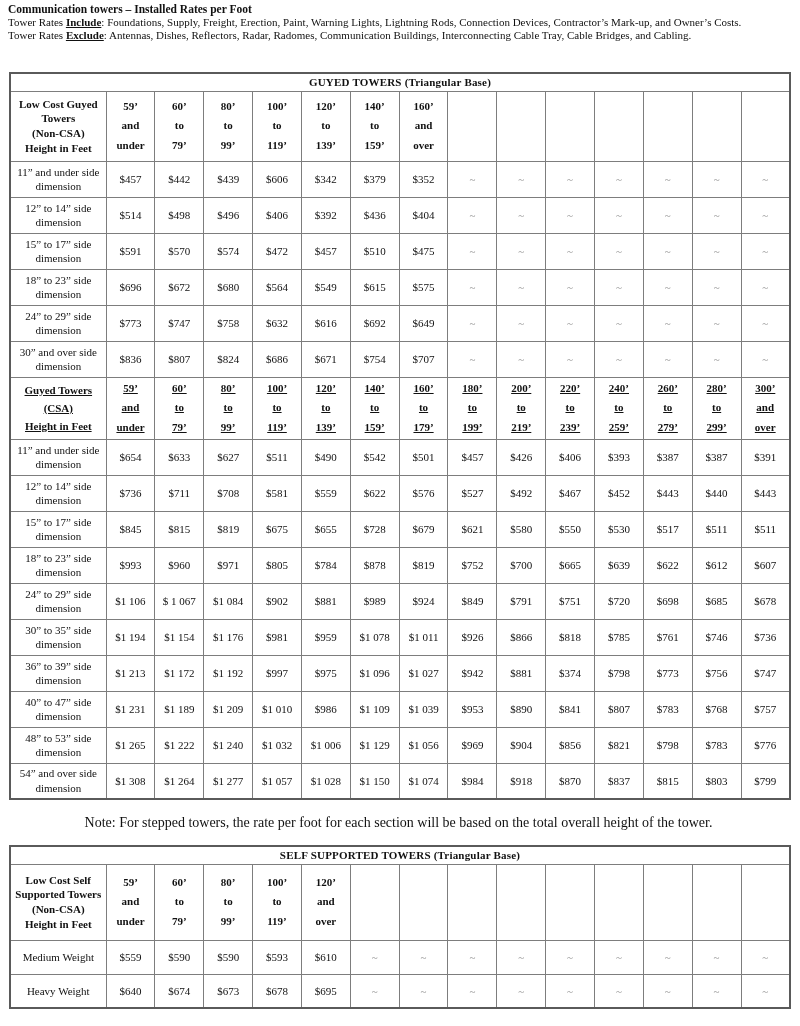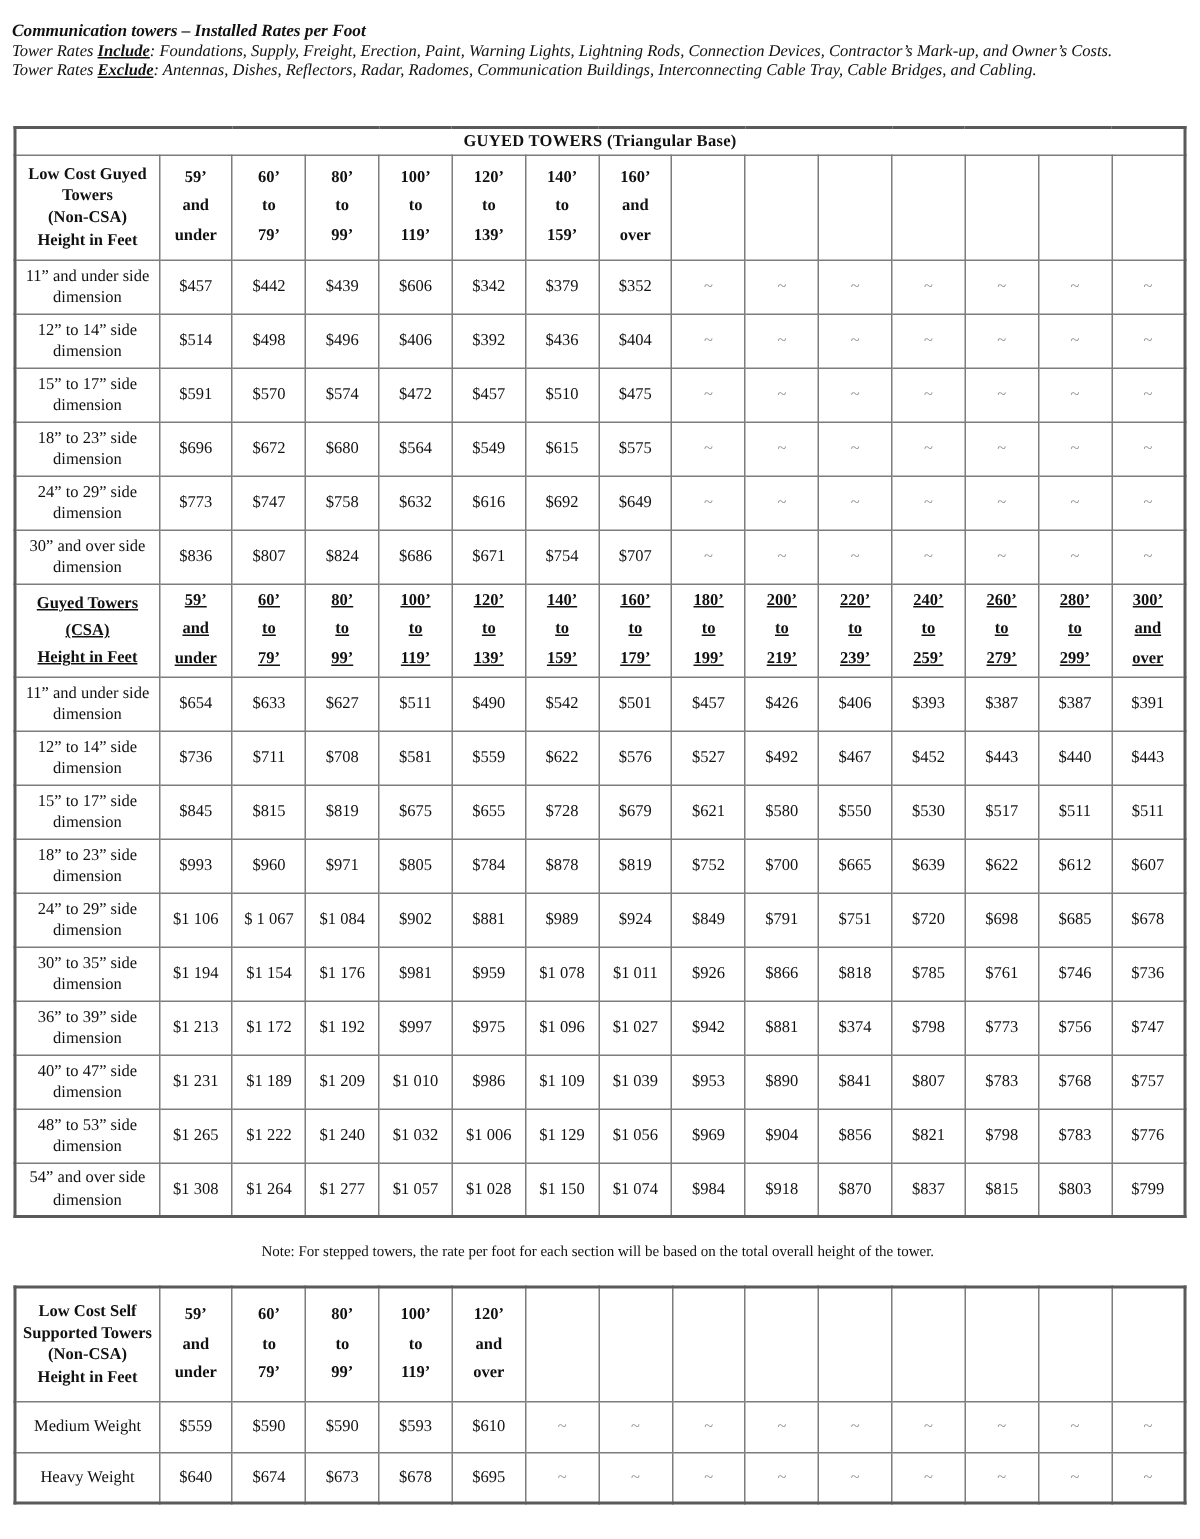--- a/index.html
+++ b/index.html
@@ -4,21 +4,21 @@
 <style>
   * { box-sizing: border-box; }
   html, body {
     margin: 0; padding: 0;
     width: 800px; height: 1026px;
     background: #ffffff; color: #111111;
     font-family: "Liberation Serif", "DejaVu Serif", serif;
     font-size: 11px;
     overflow: hidden;
   }
-  .doc-header { padding: 15px 8px 0 8px; font-style: italic; }
+  .doc-header { padding: 3px 8px 0 8px; }
   .doc-title { font-weight: bold; font-size: 11.5px; line-height: 13px; }
   .doc-line  { font-size: 11px; line-height: 13px; }
   .bu { font-weight: bold; text-decoration: underline; }
   .gap-before-table { height: 14px; }
 
   table.rates {
     border-collapse: collapse;
     table-layout: fixed;
     width: 780px;
     margin: 16px auto;
@@ -51,21 +51,21 @@
   .h2 .corner { line-height: 1.65; }
   .h3 td { height: 76px; }
   .t1 tr.drow td { height: 36px; }
   .t2 tr.drow td { height: 34px; }
   .rlabel { font-size: 10.5px; line-height: 1.3; padding: 0 3px; }
   .val    { font-size: 11px; }
   .tilde  { color: #909090; font-size: 10px; }
   .note {
     text-align: center;
     margin: 8px 3px 7px 0;
-    font-size: 10px;
+    font-size: 14px;
     line-height: 13px;
   }
 </style>
 </head>
 <body>
 
 <div class="doc-header">
   <div class="doc-title">Communication towers – Installed Rates per Foot</div>
   <div class="doc-line"><span>Tower Rates </span><span class="bu">Include</span><span>: Foundations, Supply, Freight, Erection, Paint, Warning Lights, Lightning Rods, Connection Devices, Contractor’s Mark-up, and Owner’s Costs.</span></div>
   <div class="doc-line"><span>Tower Rates </span><span class="bu">Exclude</span><span>: Antennas, Dishes, Reflectors, Radar, Radomes, Communication Buildings, Interconnecting Cable Tray, Cable Bridges, and Cabling.</span></div>
@@ -465,20 +465,23 @@
       <col style="width: 48.8571px;">
       <col style="width: 48.8571px;">
       <col style="width: 48.8571px;">
       <col style="width: 48.8571px;">
       <col style="width: 48.8571px;">
       <col style="width: 48.8571px;">
       <col style="width: 48.8571px;">
       <col style="width: 48.8571px;">
     </colgroup>
     <tbody>
+      <tr>
+        <td colspan="15" class="ttl">SELF SUPPORTED TOWERS (Triangular Base)</td>
+      </tr>
       <tr class="h3">
         <td class="corner">Low Cost Self
 Supported Towers
 (Non-CSA)
 Height in Feet</td>
         <td class="colhead">59’
 and
 under</td>
         <td class="colhead">60’
 to

